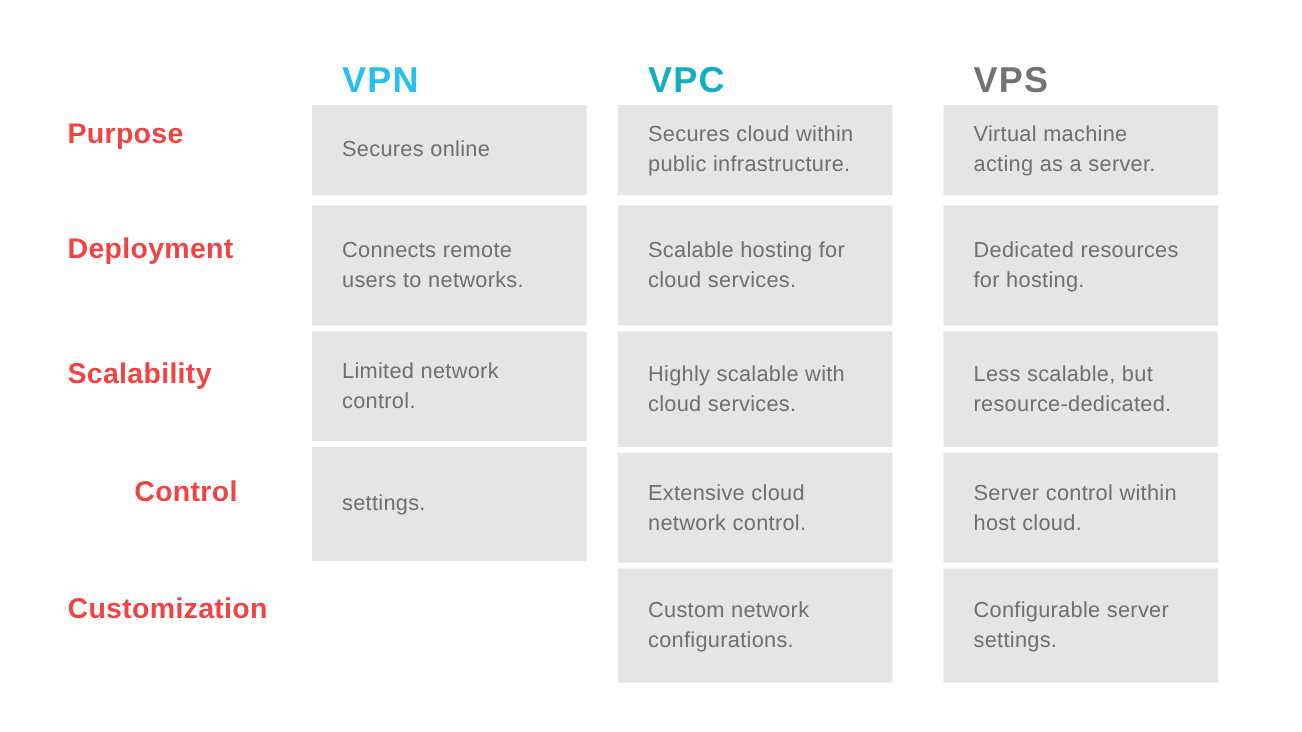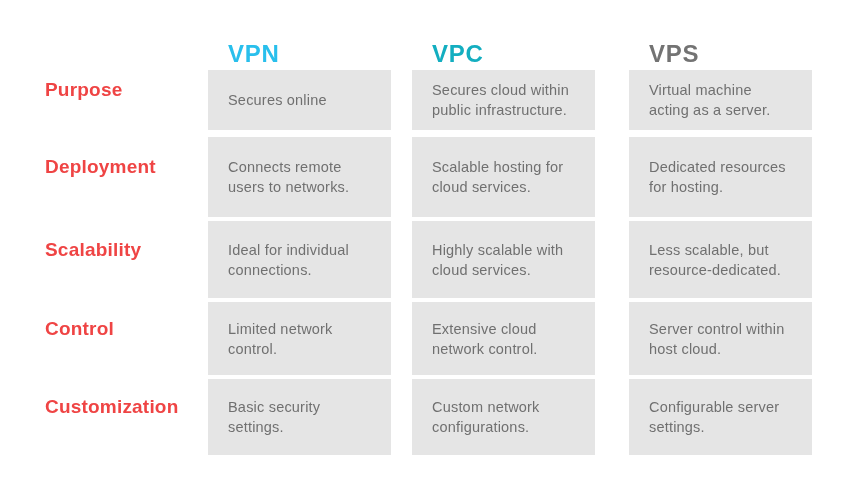--- a/index.html
+++ b/index.html
@@ -11,21 +11,21 @@
   .labels { position:absolute; left:45px; top:70px; width:158px; }
   .label-block { display:flex; align-items:center; }
   .label-block span {
     transform:translateY(-10px);
     font-weight:700; font-size:19px; color:#ef4444; letter-spacing:0.2px;
   }
   
   .r0 { height:60px; margin-bottom:7px; }
   .r1 { height:80px; margin-bottom:4px; }
   .r2 { height:77px; margin-bottom:4px; }
-  .r3 { height:73px; margin-bottom:4px; }
+  .r3 { height:73px; margin-bottom:4px;justify-content:center; }
   .r4 { height:76px; margin-bottom:0; }
   
   .col { position:absolute; top:40px; width:183px; }
   .col-vpn { left:208px; }
   .col-vpc { left:412px; }
   .col-vps { left:629px; }
   .col-header {
     height:22px; margin-bottom:8px; padding-left:20px;
     font-size:24px; font-weight:700; letter-spacing:0.8px;
   }
@@ -62,30 +62,25 @@
 
   <div class="col col-vpn">
     <div class="col-header" style="color: rgb(41, 191, 236);">VPN</div>
     <div class="cell r0">
       <div>Secures online</div>
     </div>
     <div class="cell r1">
       <div>Connects remote</div>
       <div>users to networks.</div>
     </div>
-    <div class="cell r2">
-      <div>Ideal for individual</div>
-      <div>connections.</div>
-    </div>
     <div class="cell r3">
       <div>Limited network</div>
       <div>control.</div>
     </div>
     <div class="cell r4">
-      <div>Basic security</div>
       <div>settings.</div>
     </div>
   </div>
 
   <div class="col col-vpc">
     <div class="col-header" style="color: rgb(19, 174, 192);">VPC</div>
     <div class="cell r0">
       <div>Secures cloud within</div>
       <div>public infrastructure.</div>
     </div>

